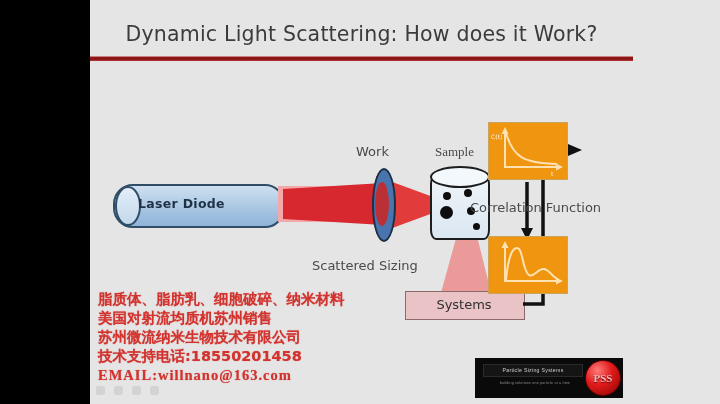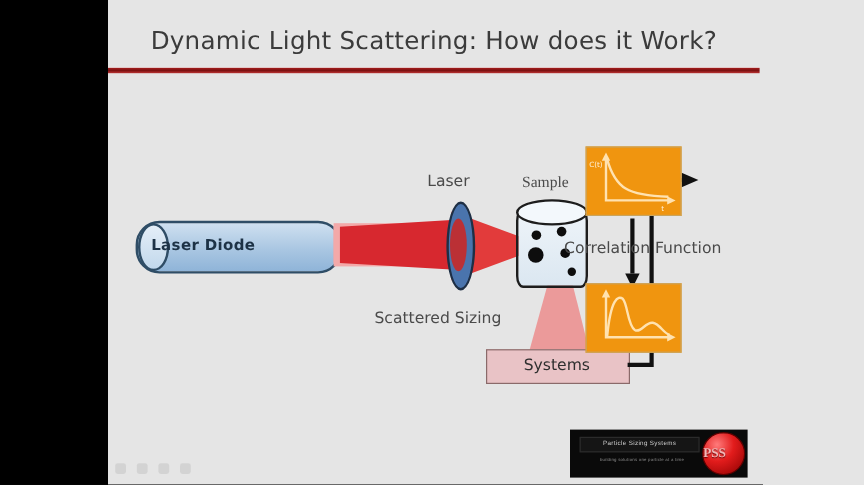--- a/index.html
+++ b/index.html
@@ -22,21 +22,21 @@
   
   .lbl{position:absolute;color:#4a4a4a;font-size:13px;
        font-family:"DejaVu Sans",sans-serif;white-space:nowrap;}
 
   #diode{position:absolute;left:23px;top:184px;width:168px;height:40px;
          border:2px solid #2f4d66;border-radius:20px;
          background:linear-gradient(180deg,#cfe0f0 0%,#a9c6e2 55%,#8fb4d8 100%);}
   #diode-cap{position:absolute;left:25px;top:186px;width:22px;height:36px;
          border:2px solid #2f4d66;border-radius:50%;
          background:linear-gradient(180deg,#e4eef8,#c2d8ec);}
-  #diode-label{position:absolute;left:36px;top:196px;font-size:12.5px;font-weight:bold;
+  #diode-label{position:absolute;left:48px;top:196px;font-size:12.5px;font-weight:bold;
          color:#1d3246;font-family:"DejaVu Sans",sans-serif;letter-spacing:.3px;}
 
   
   #beam-near{position:absolute;left:188px;top:189px;width:42px;height:30px;
          background:#f2a3a3;}
   #beam-lens{position:absolute;left:188px;top:186px;width:110px;height:36px;
          background:#f3a9a9;}
   #beam-core{position:absolute;left:193px;top:183px;width:100px;height:42px;
          background:#d7282f;
          clip-path:polygon(0 14%,100% 0,100% 100%,0 86%);}
@@ -88,21 +88,21 @@
        background:#0a0a0a;}
   #pss-bar{position:absolute;left:8px;top:6px;width:98px;height:11px;background:#151515;
        border:1px solid #2b2b2b;}
   #pss-bar span{display:block;font-size:5.2px;color:#cfcfcf;text-align:center;
        line-height:11px;letter-spacing:.3px;font-family:"Liberation Sans",sans-serif;}
   #pss-tag{position:absolute;left:10px;top:23px;width:100px;font-size:3.6px;
        color:#8d8d8d;text-align:center;letter-spacing:.2px;}
   #pss-ball{position:absolute;left:110px;top:2px;width:34px;height:34px;border-radius:50%;
        background:radial-gradient(circle at 34% 28%,#ff7b7b 0%,#e21c1c 42%,#8b0000 100%);
        border:1px solid #5d0000;}
-  #pss-ball span{display:block;text-align:left;line-height:34px;font-size:11px;
+  #pss-ball span{display:block;text-align:center;line-height:34px;font-size:11px;
        font-weight:bold;color:#f0b9b9;font-family:"Liberation Serif",serif;
        text-shadow:0 1px 1px #600;}
 
   
   #ppt-ctrls{position:absolute;left:6px;top:386px;display:flex;gap:9px;opacity:.18;}
   #ppt-ctrls div{width:9px;height:9px;background:#888;border-radius:2px;}
 
   
   #youku{position:absolute;left:636px;top:24px;font-size:19px;font-weight:bold;
      color:#8f8f8f;font-family:"DejaVu Sans",sans-serif;letter-spacing:1px;margin-left:20px;}
@@ -123,21 +123,21 @@
     <div id="diode-cap"></div>
     <div id="diode-label">Laser Diode</div>
 
     <div id="beam-near"></div>
     <div id="beam-lens"></div>
     <div id="beam-core"></div>
     <div id="beam-cone"></div>
 
     <div id="lens"></div>
     <div id="lens-core"></div>
-    <div class="lbl" style="left:266px;top:144px;">Laser</div>
+    <div class="lbl" style="left:266px;top:144px;">Work</div>
 
     <div id="scatter"></div>
     <div id="vial"></div>
     <div id="vial-top"></div>
     <div class="dot" style="left:353px;top:192px;width:8px;height:8px;"></div>
     <div class="dot" style="left:374px;top:189px;width:8px;height:8px;"></div>
     <div class="dot" style="left:350px;top:206px;width:13px;height:13px;"></div>
     <div class="dot" style="left:377px;top:207px;width:8px;height:8px;"></div>
     <div class="dot" style="left:383px;top:223px;width:7px;height:7px;"></div>
     <div class="lbl" style="left:345px;top:144px;font-family:Liberation Serif, serif;">Sample</div>
@@ -179,20 +179,27 @@
     <div id="pss">
       <div id="pss-bar">
         <span>Particle Sizing Systems</span>
       </div>
       <div id="pss-tag">building solutions one particle at a time</div>
       <div id="pss-ball">
         <span>PSS</span>
       </div>
     </div>
 
+    <div id="overlay">
+      <div>脂质体、脂肪乳、细胞破碎、纳米材料</div>
+      <div>美国对射流均质机苏州销售</div>
+      <div>苏州微流纳米生物技术有限公司</div>
+      <div>技术支持电话:18550201458</div>
+      <div class="en">EMAIL:willnano@163.com</div>
+    </div>
 
     <div id="ppt-ctrls">
       <div></div>
       <div></div>
       <div></div>
       <div></div>
     </div>
 
   </div>
 </div>

